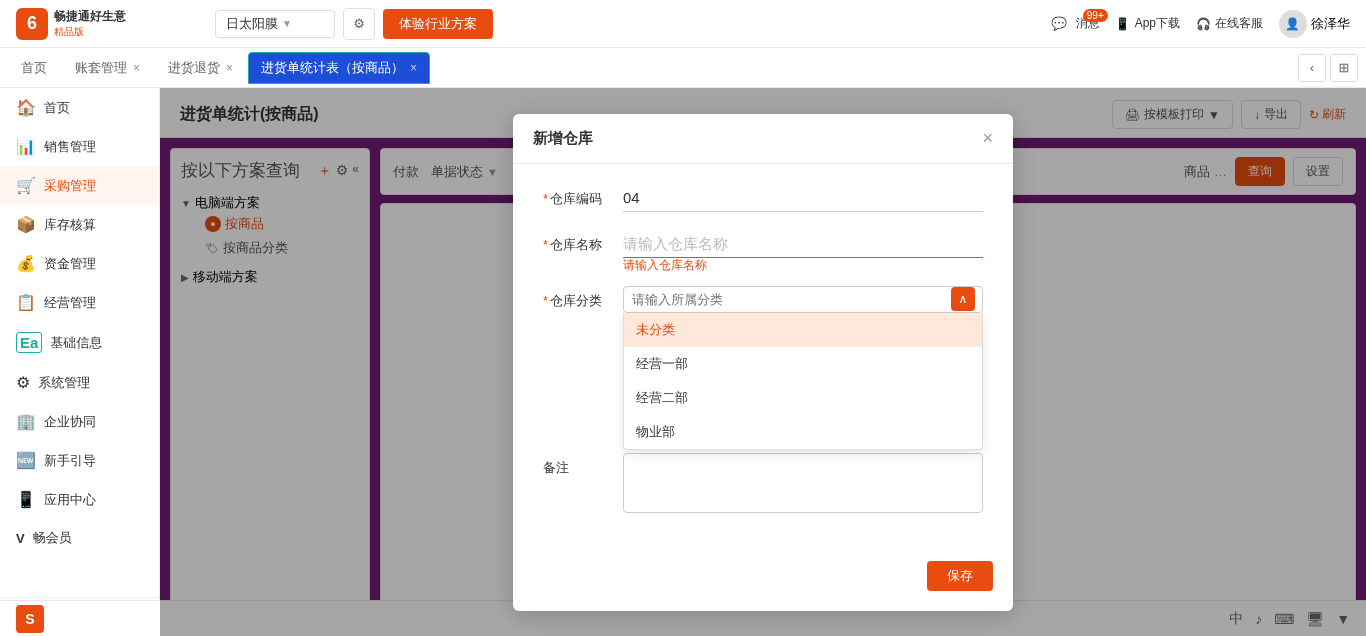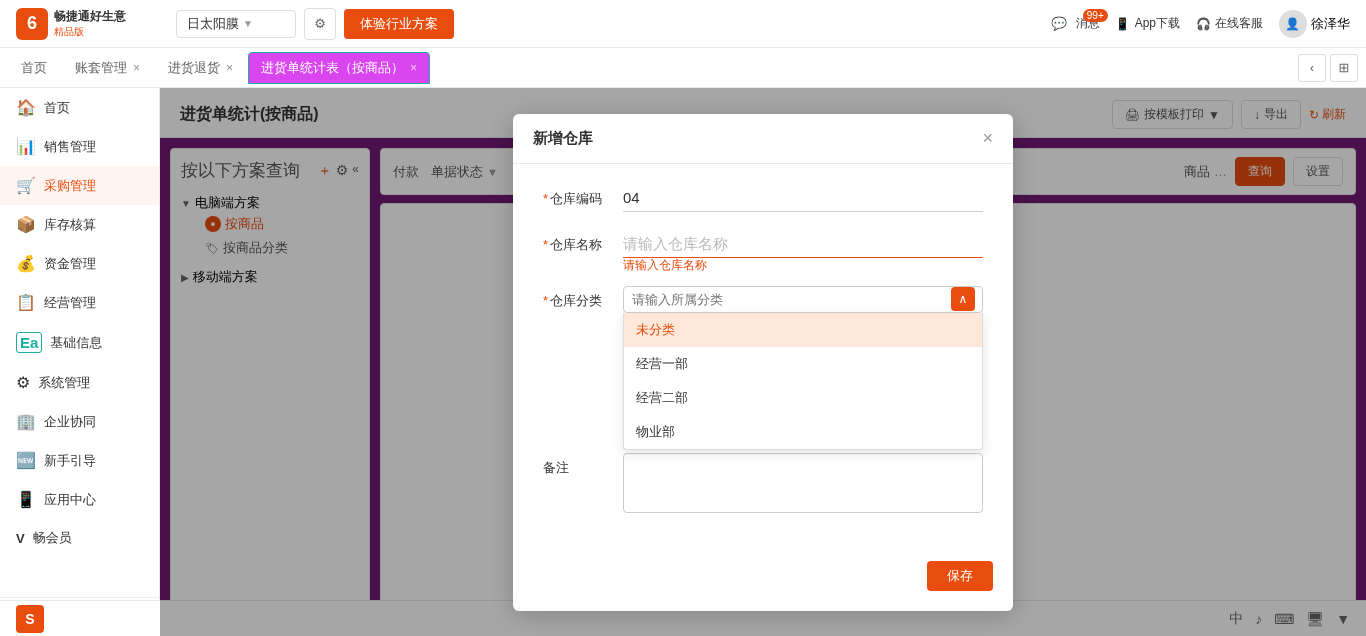--- a/index.html
+++ b/index.html
@@ -33,20 +33,21 @@
       flex: 1;
       display: flex;
       align-items: center;
       gap: 8px;
     }
     .store-selector {
       display: flex; align-items: center; gap: 4px;
       border: 1px solid #ddd; border-radius: 4px;
       padding: 4px 10px; cursor: pointer; background: #fff;
       min-width: 120px;
+      margin-left: 39px;
     }
     .store-name { color: #333; font-size: 13px; }
     .chevron { color: #999; font-size: 10px; }
     .gear-btn {
       width: 32px; height: 32px; border: 1px solid #ddd; border-radius: 4px;
       display: flex; align-items: center; justify-content: center;
       cursor: pointer; background: #fff; color: #666;
     }
     .trial-btn {
       background: #e84c0e; color: #fff; border: none; border-radius: 4px;
@@ -76,21 +77,21 @@
       padding: 0 8px;
       gap: 2px;
     }
     .tab {
       height: 32px; display: flex; align-items: center; gap: 6px;
       padding: 0 12px; border-radius: 4px 4px 0 0; cursor: pointer;
       font-size: 13px; color: #666; white-space: nowrap;
       border: 1px solid transparent;
     }
     .tab.active {
-      background: #d946ef; color: #fff;
+      background: #1d4ed8; color: #fff;
       border-color: #1aafa1;
     }
     .tab-close { font-size: 12px; color: inherit; opacity: 0.7; }
     .tabs-right { margin-left: auto; display: flex; gap: 4px; }
     .tab-nav-btn { width: 28px; height: 28px; border: 1px solid #ddd; border-radius: 3px; display: flex; align-items: center; justify-content: center; cursor: pointer; background: #fff; color: #666; }
 
     
     .main-layout {
       display: flex;
       height: calc(636px - 48px - 40px);

